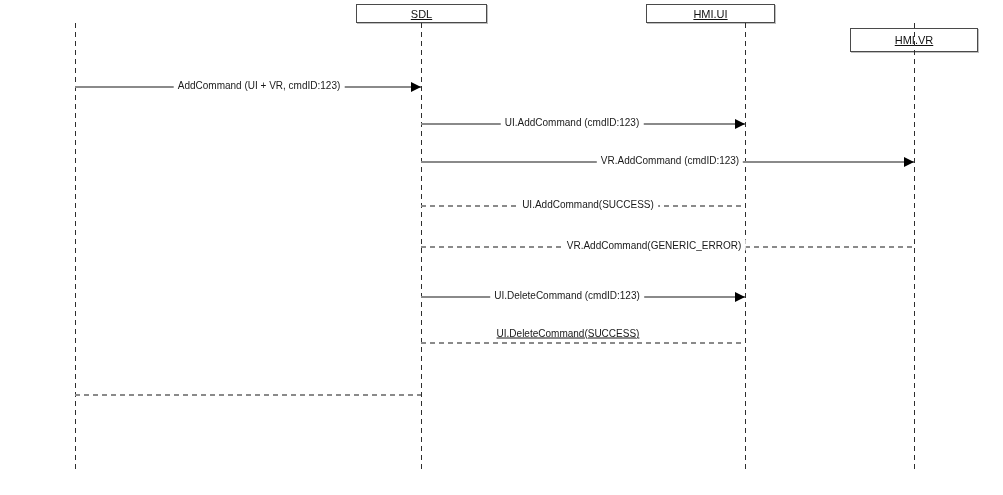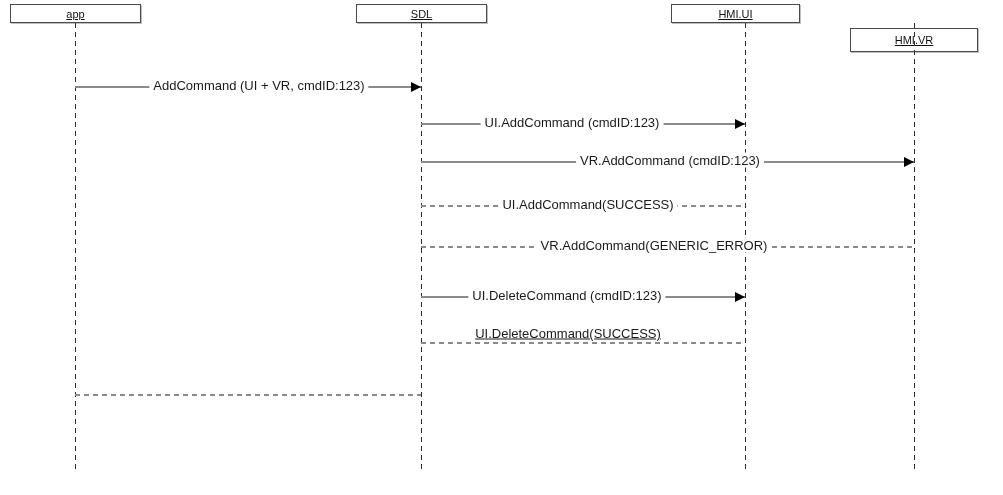--- a/index.html
+++ b/index.html
@@ -38,38 +38,35 @@
     border-top:5px solid transparent;
     border-bottom:5px solid transparent;
   }
   .ah-filled.right{border-left:10px solid #000000;}
   .ah-open{position:absolute;}
   .msg-label{
     position:absolute;
     transform:translate(-50%,-50%);
     background:#ffffff;
     padding:0 4px;
-    font-size:13px;
+    font-size:10px;
     color:#1a1a1a;
     white-space:nowrap;
   }
 </style>
 </head>
 <body>
 
 <div id="stage" style="width: 1003px; height: 495px;">
-    <div class="actor-box" style="left: 10px; top: 4px; width: 131px; height: 19px;">
-      <span class="actor-label">app</span>
-    </div>
     <div class="lifeline" style="left: 75px; top: 23px; height: 450px;"></div>
     <div class="actor-box" style="left: 356px; top: 4px; width: 131px; height: 19px;">
       <span class="actor-label">SDL</span>
     </div>
     <div class="lifeline" style="left: 421px; top: 23px; height: 450px;"></div>
-    <div class="actor-box" style="left: 671px; top: 4px; width: 129px; height: 19px;">
+    <div class="actor-box" style="left: 646px; top: 4px; width: 129px; height: 19px;">
       <span class="actor-label">HMI.UI</span>
     </div>
     <div class="lifeline" style="left: 745px; top: 23px; height: 450px;"></div>
     <div class="actor-box" style="left: 850px; top: 4px; width: 128px; height: 24px; margin-top: 24px;">
       <span class="actor-label">HMI.VR</span>
     </div>
     <div class="lifeline" style="left: 914px; top: 23px; height: 450px;"></div>
     <div class="msg-line solid" style="left: 75px; top: 86px; width: 346px;"></div>
     <div class="ah-filled right" style="top: 82px; left: 411px;"></div>
     <span class="msg-label" style="left: 259px; top: 85px;">AddCommand (UI + VR, cmdID:123)</span>

